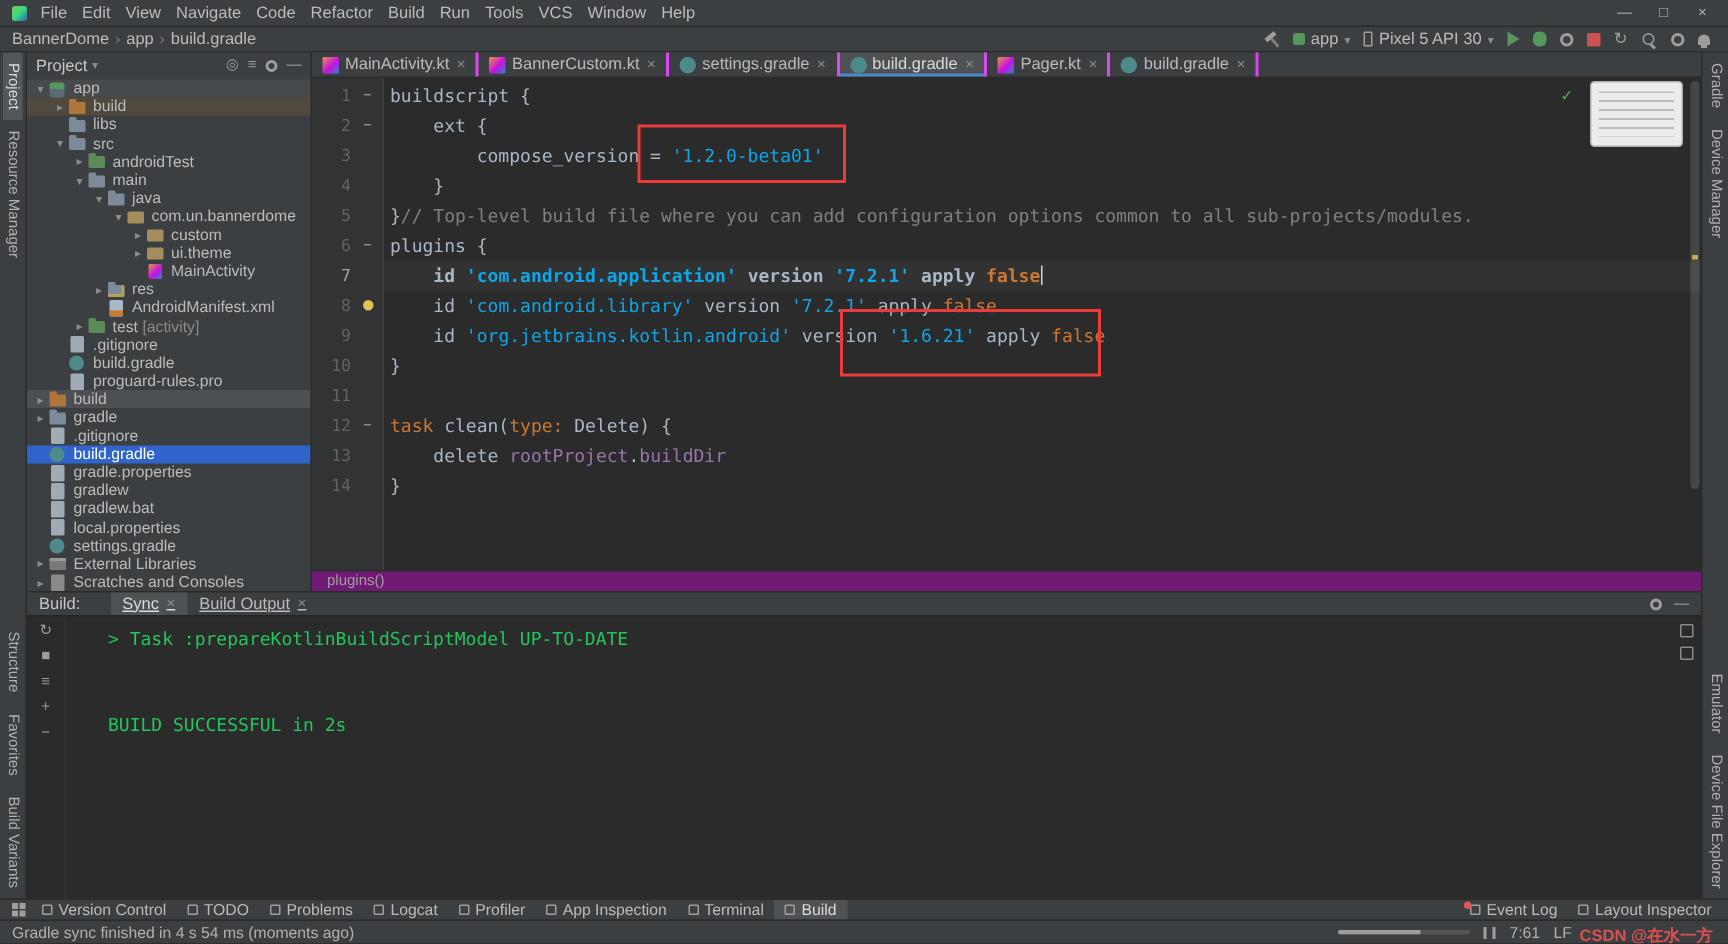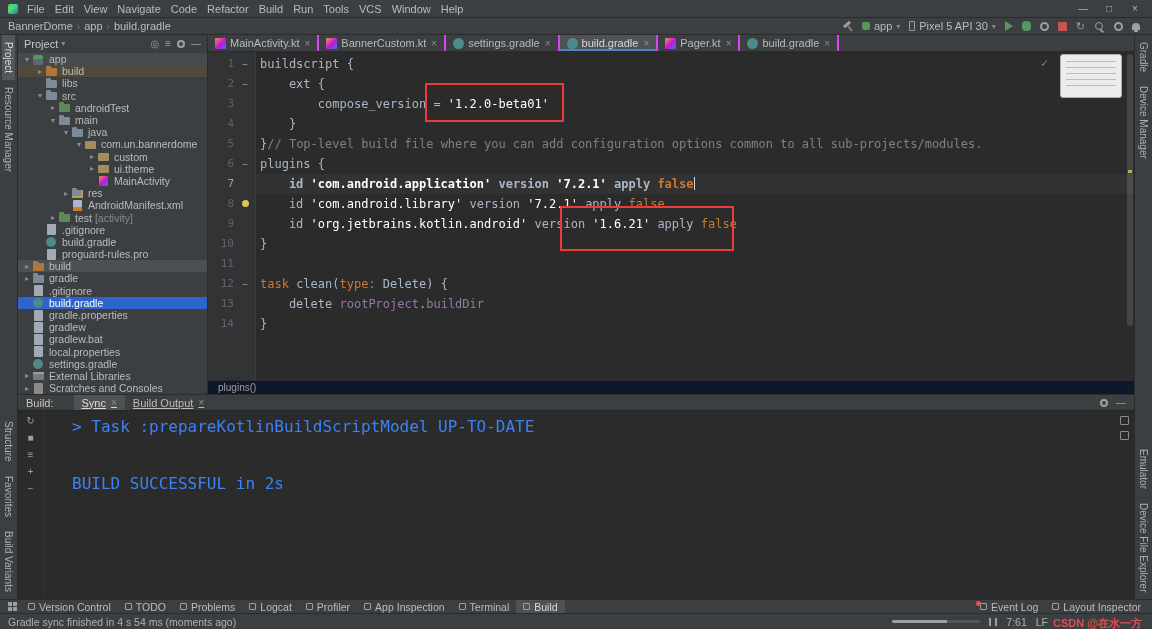--- a/index.html
+++ b/index.html
@@ -113,50 +113,50 @@
     font-family:"DejaVu Sans Mono", monospace; font-size:12px; }
   .gutter-bg { position:absolute; left:0; top:0; bottom:0; width:48px; background:#313335; border-right:1px solid #3a3d3f; }
   .code-lines { position:relative; padding-top:2px; }
   .code-line { display:flex; height:20px; line-height:20px; position:relative; }
   .gutter { width:48px; flex:none; display:flex; position:relative; z-index:1; }
   .lnum { width:30px; text-align:right; padding-right:4px; color:#606366; font-size:11px; }
   .fold { width:14px; text-align:center; color:#9da0a8; font-size:9px; }
   .code-line.hl .lnum { color:#a1a3a5; }
   .codetext { flex:1; white-space:pre; padding-left:4px; }
   .code-line.hl .codetext { background:#323232;font-weight:bold; }
-  .c-def { color:#a9b7c6; } .c-str { color:#ffffff; } .c-kw { color:#cc7832; }
+  .c-def { color:#a9b7c6; } .c-str { color:#0ea5e9; } .c-kw { color:#cc7832; }
   .c-com { color:#808080; } .c-prop { color:#9876aa; }
   .caret { display:inline-block; width:1.5px; height:13px; background:#d4d4d4; vertical-align:-2px; }
   .bulb { display:inline-block; width:7px; height:7px; background:#dcc457; border-radius:50%; margin-top:6px; }
   .red-box { position:absolute; border:2px solid #ec3b3b; z-index:5; }
   .inspect-check { position:absolute; top:4px; right:86px; color:#5da158; font-size:12px; font-weight:bold; z-index:3; }
   .preview-pop { position:absolute; top:2px; right:12px; width:62px; height:44px; background:#ececec;
     border:1px solid #b0b0b0; border-radius:3px; z-index:4; }
   .preview-pop .lines { margin:6px 5px; height:30px;
     background:repeating-linear-gradient(to bottom,#bdbdbd 0 1px,transparent 1px 6px); }
   .vscroll { position:absolute; right:0; top:0; bottom:0; width:9px; z-index:2; }
   .vthumb { position:absolute; top:2px; right:1px; width:6px; height:272px; background:rgba(255,255,255,0.13); border-radius:3px; }
   .stripe-mark { position:absolute; right:2px; top:118px; width:4px; height:3px; background:#b8a038; }
-  .breadcrumb-bottom { height:14px; background:#0f172a; border-top:1px solid #2b2b2b; display:flex; align-items:center;
+  .breadcrumb-bottom { height:14px; background:#701a75; border-top:1px solid #2b2b2b; display:flex; align-items:center;
     padding:0 10px; color:#9e9e9e; font-size:10px; flex:none; }
 
   
   .build-header { height:16px; background:#3c3f41; border-top:1px solid #2b2b2b; display:flex; align-items:center;
     padding:0 8px; gap:20px; flex:none; }
   .bh-label { color:#c6c6c6; }
   .build-tabs { display:flex; height:100%; }
   .build-tab { display:flex; align-items:center; gap:4px; padding:0 8px; color:#bbbbbb;text-decoration:underline; }
   .build-tab.active { background:#4e5254; color:#dadada; }
   .bh-icons { margin-left:auto; display:flex; gap:8px; align-items:center; }
   .build-body { height:189px; background:#2b2b2b; display:flex; position:relative; flex:none; border-top:1px solid #232525; }
   .build-icons { width:26px; border-right:1px solid #323232; display:flex; flex-direction:column; align-items:center;
     padding-top:5px; gap:7px; flex:none; }
   .bi { color:#9e9e9e; font-size:10px; line-height:10px; }
-  .build-output { flex:1; font-family:"DejaVu Sans Mono", monospace; font-size:16px; line-height:19px;
-    padding:6px 0 0 28px; color:#3b82f6; }
+  .build-output { flex:1; font-family:"DejaVu Sans Mono", monospace; font-size:12px; line-height:19px;
+    padding:6px 0 0 28px; color:#22c55e; }
   .bo-line { white-space:pre; min-height:19px; }
   .build-right-icons { position:absolute; right:5px; top:5px; display:flex; flex-direction:column; gap:6px; }
   .bri { width:9px; height:9px; border:1px solid #8a8a8a; border-radius:1px; }
 
   
   .bottom-bar { height:14px; background:#3c3f41; border-top:1px solid #2b2b2b; display:flex; align-items:center;
     padding:0 4px; font-size:10.5px; flex:none; }
   .switcher { width:9px; height:9px; margin:0 4px; background:
     linear-gradient(#9e9e9e,#9e9e9e) 0 0/4px 4px no-repeat,
     linear-gradient(#9e9e9e,#9e9e9e) 5px 0/4px 4px no-repeat,

